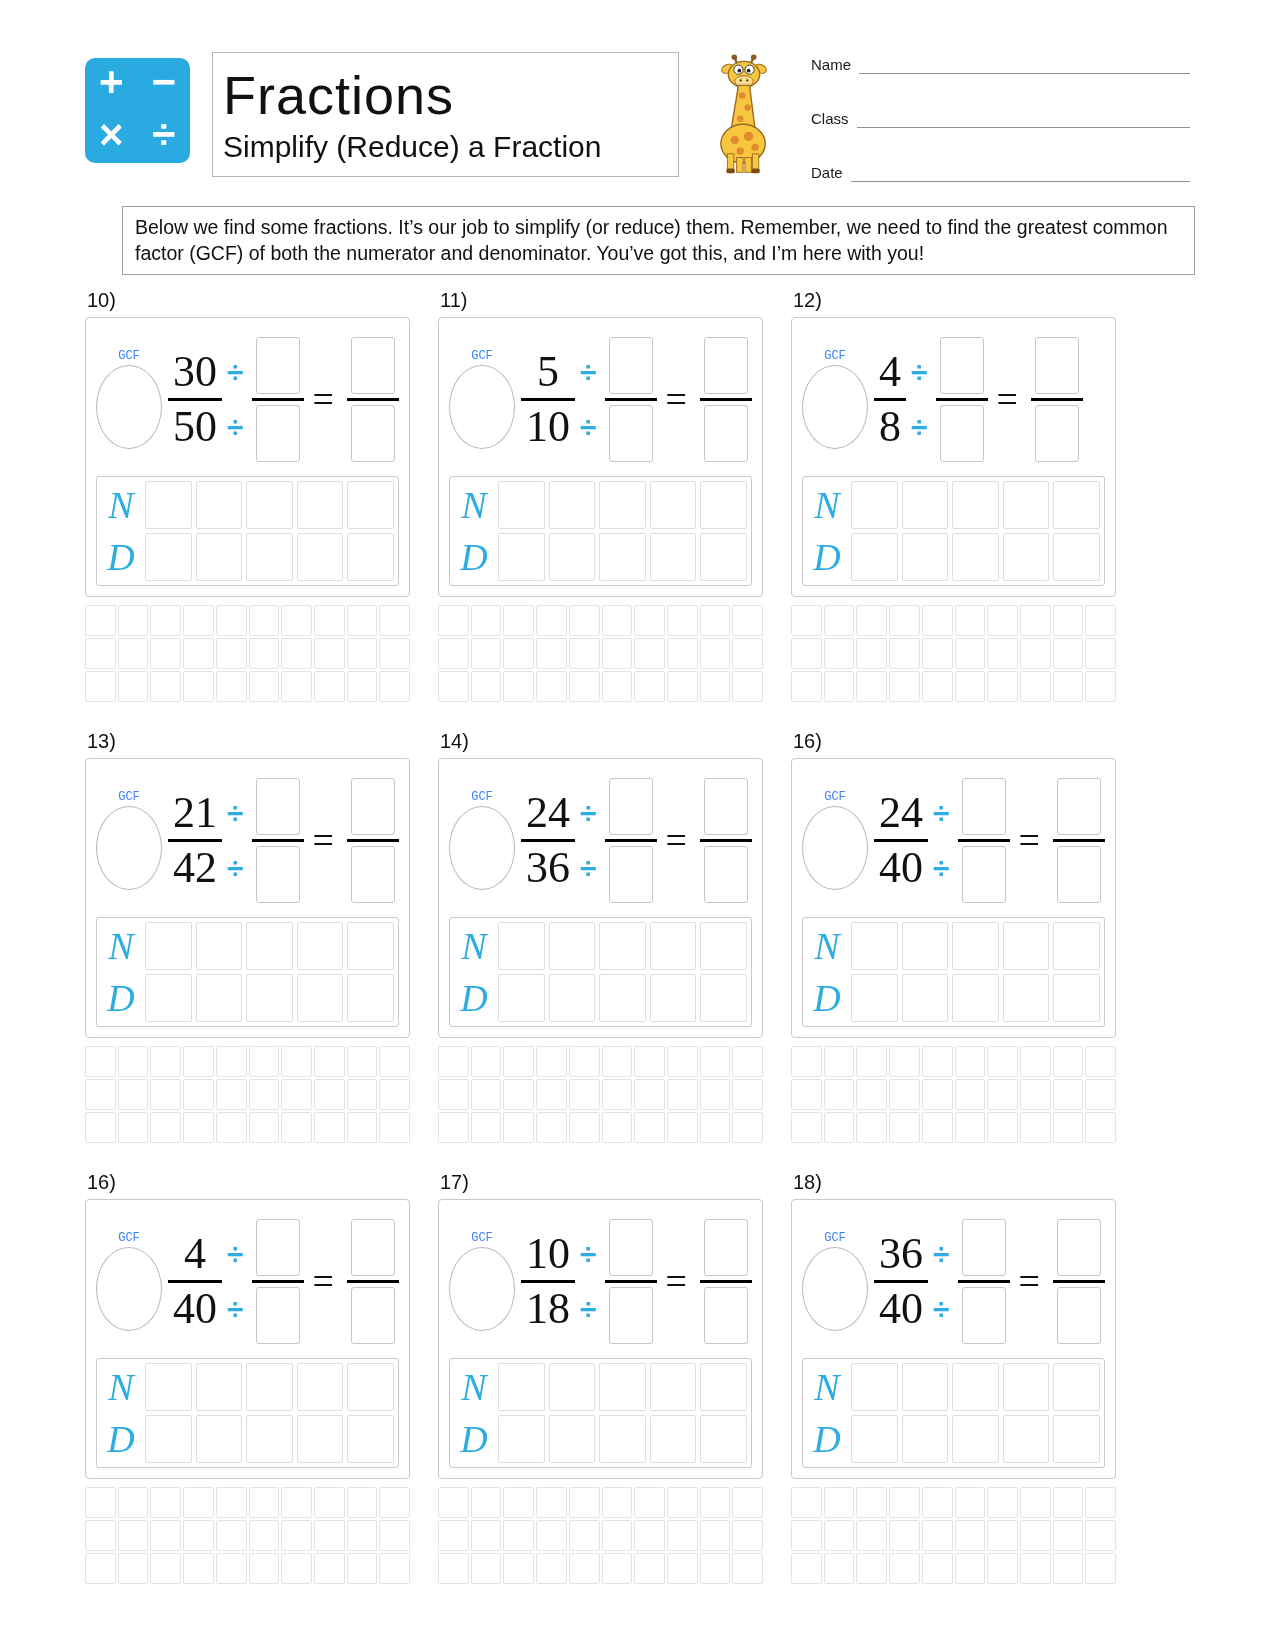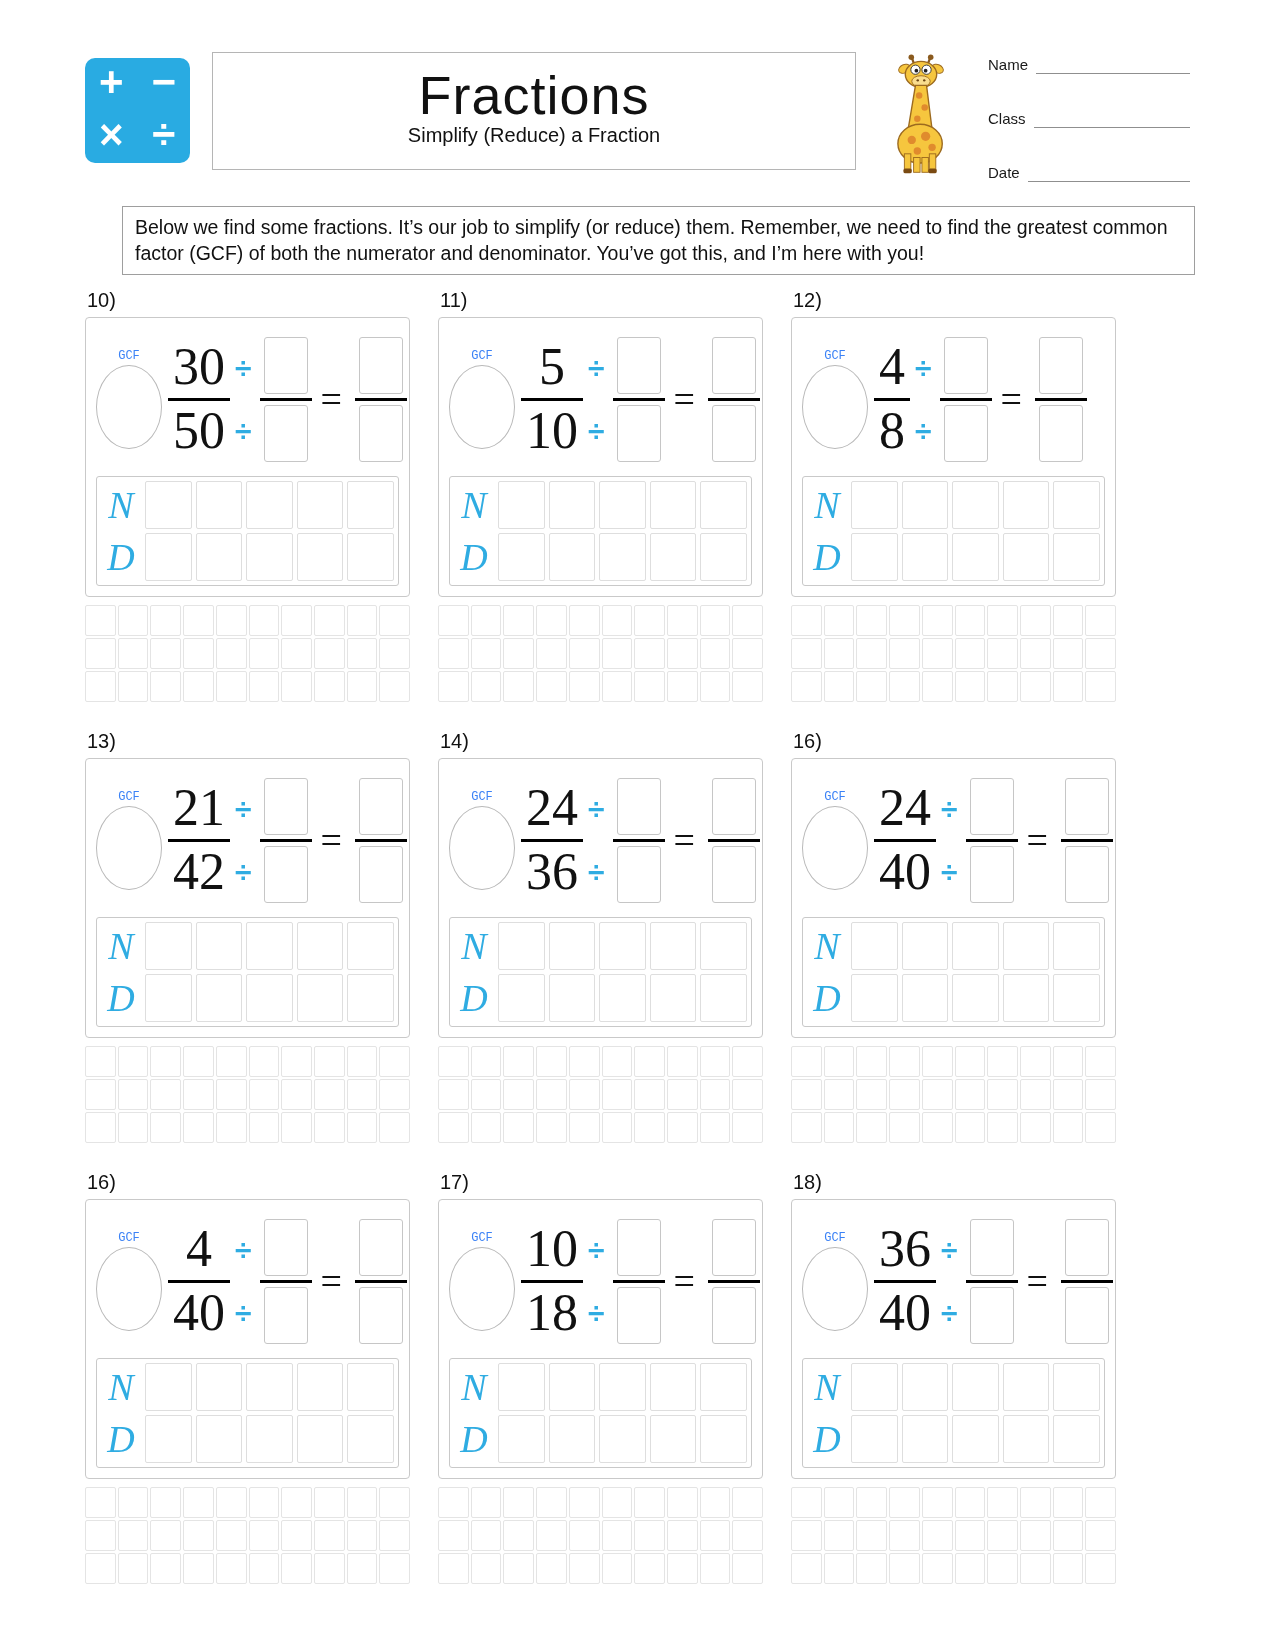--- a/index.html
+++ b/index.html
@@ -16,25 +16,25 @@
   
   .header { display: flex; align-items: flex-start; width: 1105px; }
   .math-icon {
     width: 105px; height: 105px; background: #29ABE2; border-radius: 10px;
     display: grid; grid-template-columns: 1fr 1fr; grid-template-rows: 1fr 1fr;
     color: #fff; font-weight: bold; font-size: 42px; line-height: 1;
     align-items: center; justify-items: center; margin-top: 6px;
   }
   .math-icon span { transform: translateY(-2px); }
   .title-box {
-    width: 644px; margin-left: 22px; border: 1px solid #b5b5b5;
-    text-align: center; padding: 14px 10px 12px 10px; min-height: 118px;
+    width: 467px; margin-left: 22px; border: 1px solid #b5b5b5;
+    padding: 14px 10px 12px 10px; min-height: 118px;
   }
   .title-box h1 { font-size: 54px; font-weight: 400; letter-spacing: 1px; line-height: 1.05; }
-  .title-box .subtitle { font-size: 20px; margin-top: 0; }
+  .title-box .subtitle { font-size: 30px; margin-top: 6px; }
   .giraffe { margin-left: 28px; margin-top: 2px; flex: 0 0 auto; }
   .student-fields {
     flex: 1; margin-left: 30px; display: flex; flex-direction: column;
     gap: 36px; padding-top: 4px;
   }
   .field { display: flex; align-items: flex-start; }
   .field-label { font-size: 15px; color: #1a1a1a; padding-right: 8px; }
   .field-line { flex: 1; border-bottom: 1.5px solid #8f8f8f; height: 18px; }
 
   
@@ -57,21 +57,21 @@
   .work-row { display: flex; align-items: center; height: 142px; }
 
   .gcf { display: flex; flex-direction: column; align-items: center; margin-right: 2px; }
   .gcf-label { font-size: 12px; color: #3b82f6; margin-bottom: 2px; align-self: center; font-family: Liberation Mono, monospace; }
   .gcf-ellipse { width: 66px; height: 84px; border: 1px solid #b9b9b9; border-radius: 50%; background: #fff; }
 
   .frac {
     display: grid; grid-template-columns: auto auto; column-gap: 5px;
     align-items: center; justify-items: center; margin-left: 4px;
   }
-  .fnum, .fden { font-family: "Liberation Serif", serif; font-size: 52px; line-height: 1.05; padding: 0 5px; }
+  .fnum, .fden { font-family: "Liberation Serif", serif; font-size: 44px; line-height: 1.05; padding: 0 5px; }
   .fline { justify-self: stretch; grid-column: 1; height: 3px; background: #000; margin: 3px 0; }
   .divsym { color: #2FACE2; font-size: 30px; font-weight: 700; line-height: 1; }
 
   .boxfrac { display: flex; flex-direction: column; align-items: center; margin-left: 9px; }
   .abox { width: 44px; height: 57px; border: 1px solid #c6c6c6; border-radius: 3px; background: #fff; }
   .bline { width: 52px; height: 3px; background: #000; margin: 4px 0; }
 
   .equals { font-family: "Liberation Serif", serif; font-size: 38px; margin: 0 4px 0 8px; }
 
   .nd-grid {

